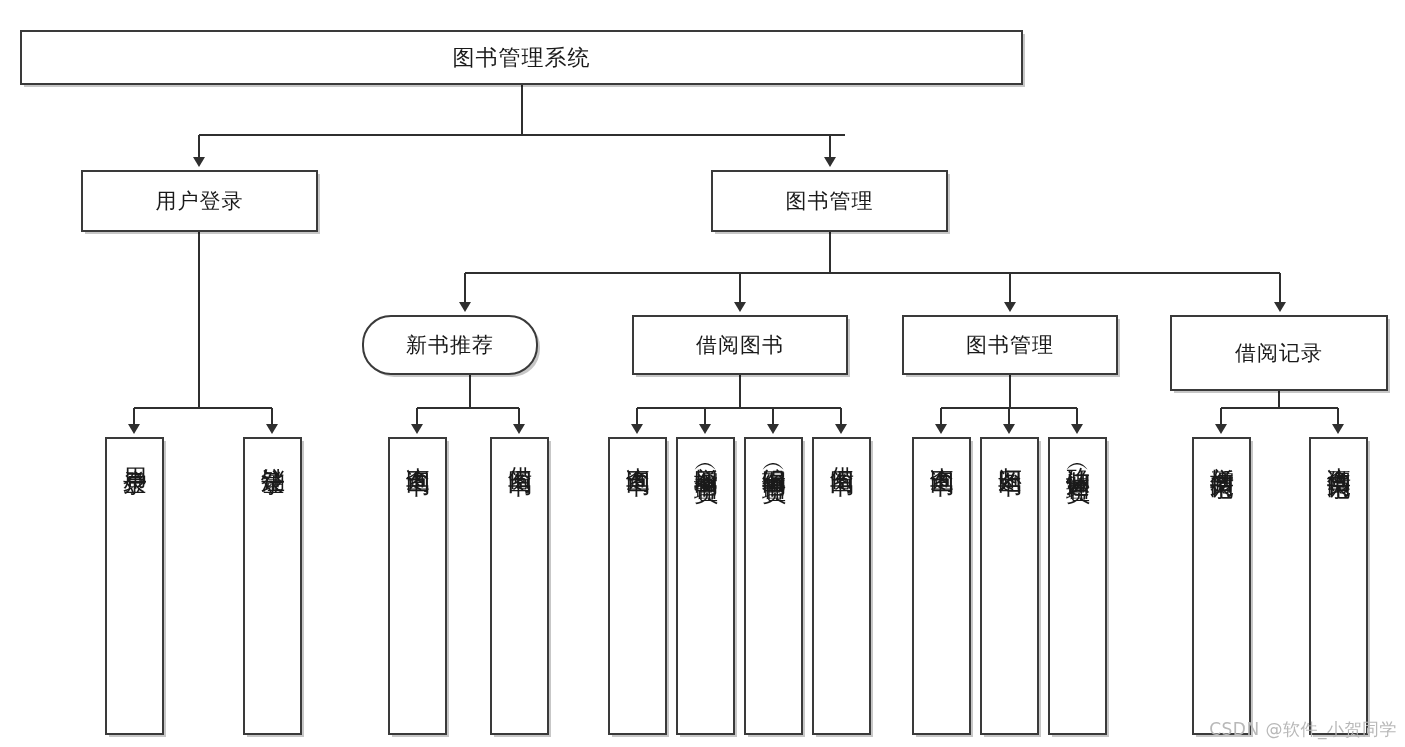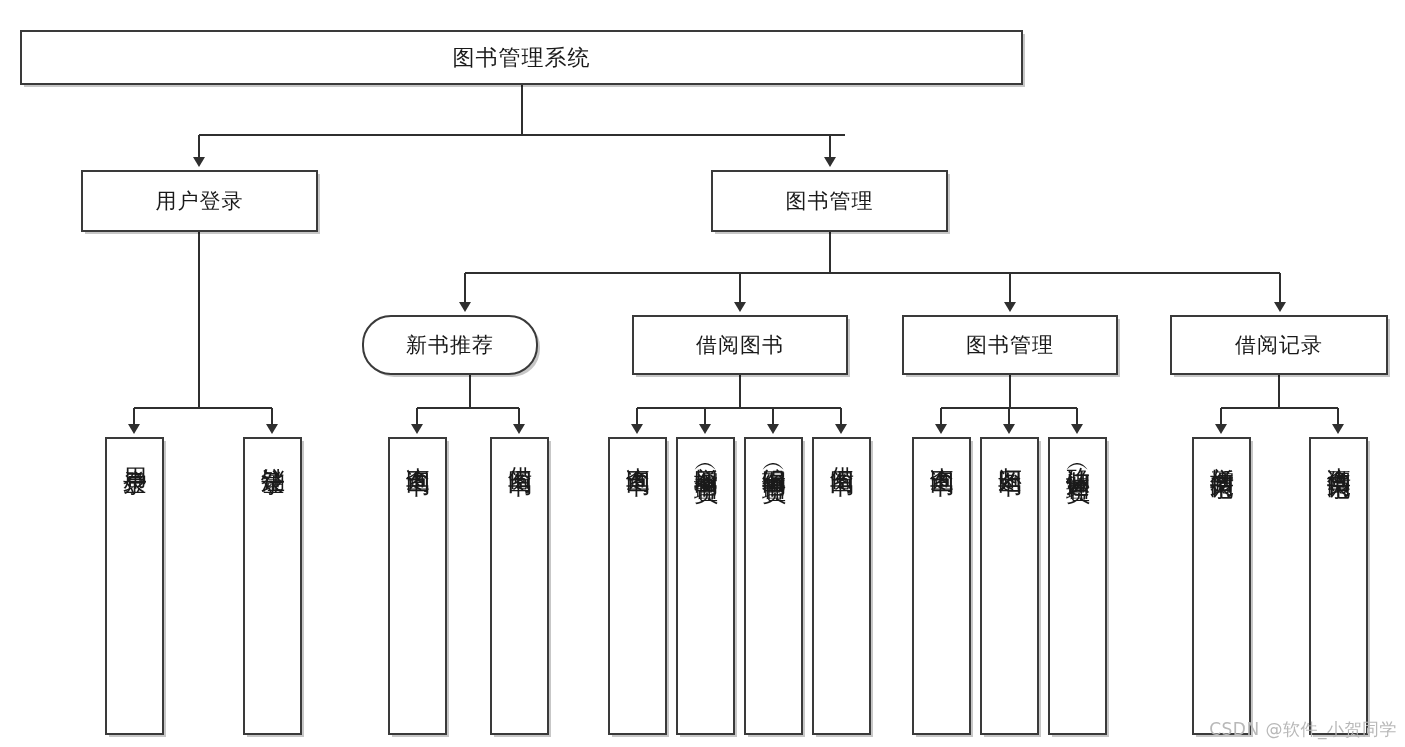--- a/index.html
+++ b/index.html
@@ -138,21 +138,21 @@
 
   <div class="node horizontal" style="left:362px; top:315px; width:176px; height:60px;border-radius:29px;">
     <span class="label">新书推荐</span>
   </div>
   <div class="node horizontal" style="left:632px; top:315px; width:216px; height:60px;">
     <span class="label">借阅图书</span>
   </div>
   <div class="node horizontal" style="left:902px; top:315px; width:216px; height:60px;">
     <span class="label">图书管理</span>
   </div>
-  <div class="node horizontal" style="left:1170px; top:315px; width:218px; height:60px;">
+  <div class="node horizontal" style="left:1170px; top:315px; width:218px; height:76px;">
     <span class="label">借阅记录</span>
   </div>
 
   <div class="node vertical" style="left:105px; top:437px; width:59px; height:298px;">
     <span class="label">用户登录</span>
   </div>
   <div class="node vertical" style="left:243px; top:437px; width:59px; height:298px;">
     <span class="label">注销登录</span>
   </div>
 

